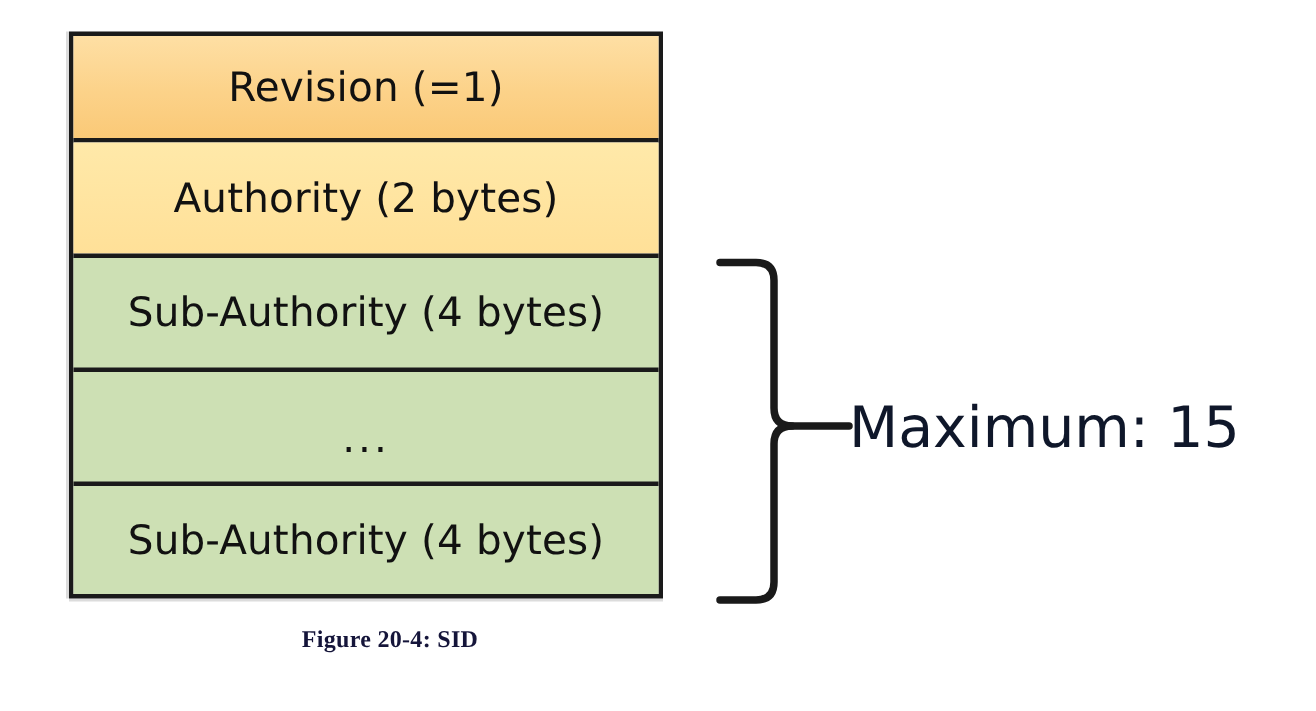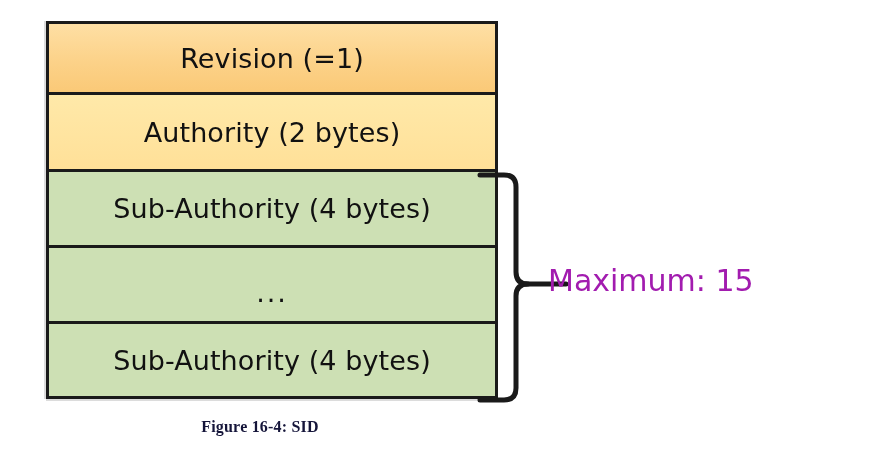--- a/index.html
+++ b/index.html
@@ -21,21 +21,21 @@
     top: 0;
     width: 877px;
     height: 474px;
   }
 
   
   #sid-stack {
     position: absolute;
     left: 46px;
     top: 21px;
-    width: 452px;
+    width: 396px;
     height: 378px;
     box-sizing: border-box;
     border: 3px solid #1a1a1a;
     background: #ffffff;
     box-shadow: -2px 0 0 0 #dcdcdc, 0 2px 0 0 #dcdcdc;
   }
 
   .sid-row {
     position: absolute;
     left: 0;
@@ -83,24 +83,24 @@
     position: absolute;
     left: 474px;
     top: 160px;
     width: 120px;
     height: 255px;
   }
   #brace-svg { display: block; }
 
   #max-annotation {
     position: absolute;
-    left: 548px;
+    left: 566px;
     top: 266px;
-    font-size: 30px;
-    color: #a21caf;
+    font-size: 38px;
+    color: #0f172a;
     white-space: nowrap;
     line-height: 1;
   }
 
   
   #figure-caption {
     position: absolute;
     left: 0;
     top: 418px;
     width: 520px;
@@ -151,15 +151,15 @@
                Q 42 124 42 136
                L 42 228
                Q 42 240 30 240
                L 6 240" fill="none" stroke="#1a1a1a" stroke-width="5" stroke-linecap="round" stroke-linejoin="round"></path>
       <path d="M 52 124 L 92 124" fill="none" stroke="#1a1a1a" stroke-width="5" stroke-linecap="round"></path>
     </svg>
   </div>
 
   <div id="max-annotation">Maximum: 15</div>
 
-  <div id="figure-caption">Figure 16-4: SID</div>
+  <div id="figure-caption">Figure 20-4: SID</div>
 
 </div>
 
 </body></html>

